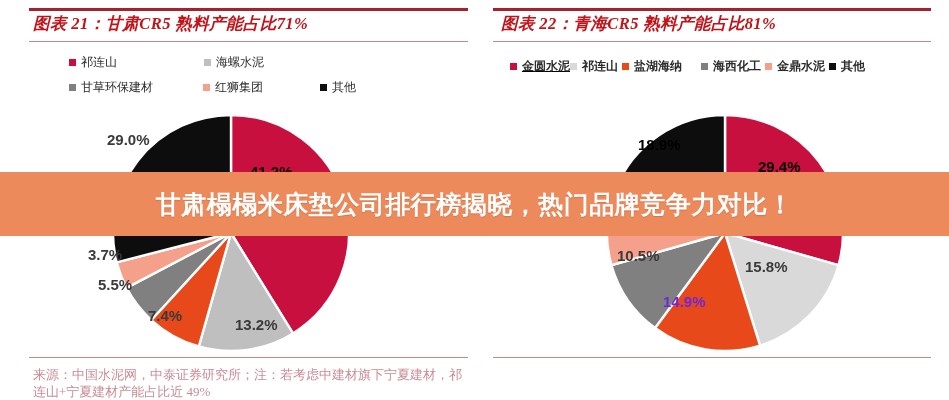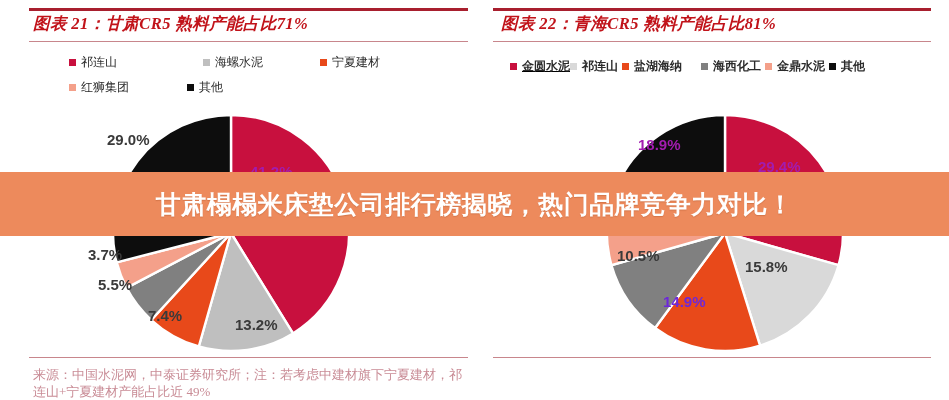--- a/index.html
+++ b/index.html
@@ -54,21 +54,21 @@
   .pie-wrap{position:absolute;}
   .pie-left{left:95px;top:108px;width:250px;height:250px;}
   .pie-wrap svg{display:block;width:100%;height:100%;}
 
   .slice-label{
     position:absolute;font-size:15px;font-weight:bold;
     font-family:"Liberation Sans","DejaVu Sans",sans-serif;
     white-space:nowrap;
   }
   .lbl-dark{color:#3a3a3a;}
-  .lbl-light{color:#a21caf;}
+  .lbl-light{color:#000000;}
   .lbl-red{color:#6d28d9;}
 
   .source{
     position:absolute;left:22px;top:366px;width:440px;
     font-size:13px;line-height:17px;color:#C98C96;
   }
   .panel-right .source{left:26px;width:420px;}
 
   .banner{
     position:absolute;left:0;top:172px;width:949px;height:64px;
@@ -96,26 +96,26 @@
     <div class="legend legend-left">
       <div class="legend-row">
         <div class="legend-item li-0">
           <span class="swatch" style="background:#C8103E"></span>
           <span class="legend-label">祁连山</span>
         </div>
         <div class="legend-item li-1">
           <span class="swatch" style="background:#BFBFBF"></span>
           <span class="legend-label">海螺水泥</span>
         </div>
-        <div class="legend-item li-2">
-          <span class="swatch" style="background:#E8491A"></span>
-          <span class="legend-label">宁夏建材</span>
-        </div>
       </div>
       <div class="legend-row">
+        <div class="legend-item li-0">
+          <span class="swatch" style="background:#808080"></span>
+          <span class="legend-label">甘草环保建材</span>
+        </div>
         <div class="legend-item li-1">
           <span class="swatch" style="background:#F4A08A"></span>
           <span class="legend-label">红狮集团</span>
         </div>
         <div class="legend-item li-2">
           <span class="swatch" style="background:#0D0D0D"></span>
           <span class="legend-label">其他</span>
         </div>
       </div>
     </div>

